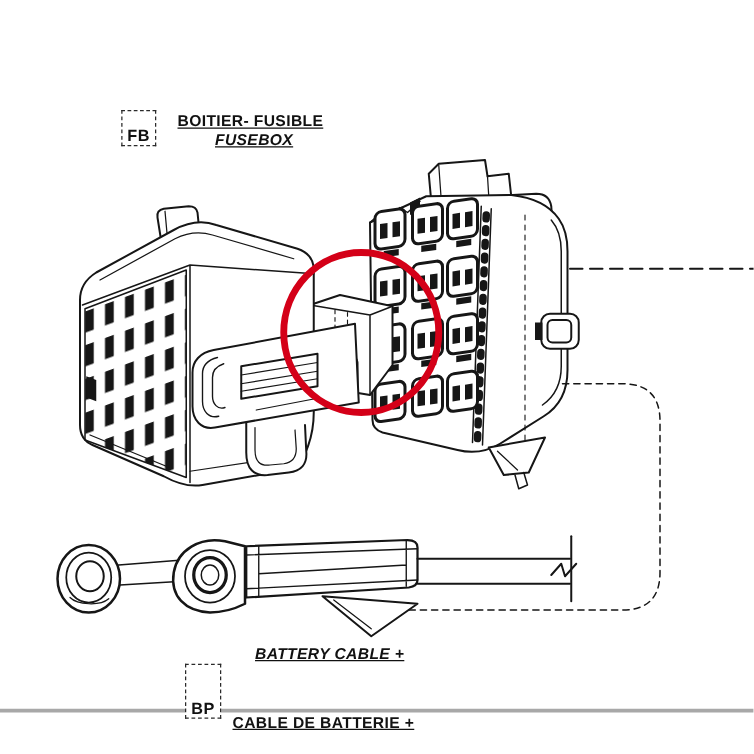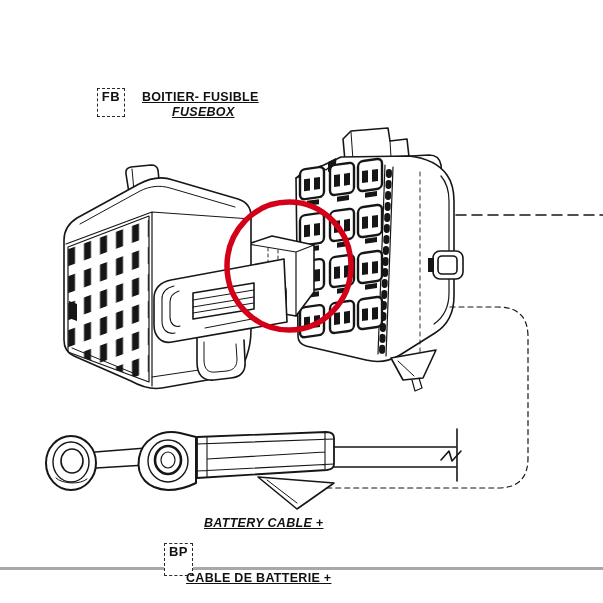--- a/index.html
+++ b/index.html
@@ -3,29 +3,29 @@
 <meta charset="utf-8">
 <style>
   html,body{margin:0;padding:0;background:#fff;}
   .stage{
     position:relative;width:603px;height:603px;background:#fff;overflow:hidden;
     font-family:"Liberation Sans", sans-serif;color:#111;
   }
   .stage svg{position:absolute;left:0;top:0;}
   .callout div{position:absolute;white-space:nowrap;}
   .code-box{
-    border:1.5px dashed #2a2a2a;display:flex;align-items:flex-start;justify-content:center;
+    border:1.5px dashed #2a2a2a;display:flex;align-items:flex-end;justify-content:center;
     font-weight:700;font-size:13px;letter-spacing:0.5px;background:#fff;box-sizing:border-box;
   }
   .cap-line{font-weight:700;font-size:12.5px;letter-spacing:0.3px;text-decoration:underline;}
   .cap-line.it{font-style:italic;}
   .fb-box{left:97px;top:88px;width:28px;height:29px;}
   .fb-l1{left:142px;top:90px;}
   .fb-l2{left:172px;top:105px;}
-  .bp-box{left:148px;top:543px;width:29px;height:33px;margin-left:16px;}
+  .bp-box{left:148px;top:531px;width:29px;height:44px;}
   .bp-l1{left:186px;top:532px;margin-top:39px;}
   .bp-l2{left:204px;top:516px;}
 </style>
 </head>
 <body>
 
 <div class="stage">
 
   <svg width="603" height="603" viewBox="0 0 603 603">
     <defs>

